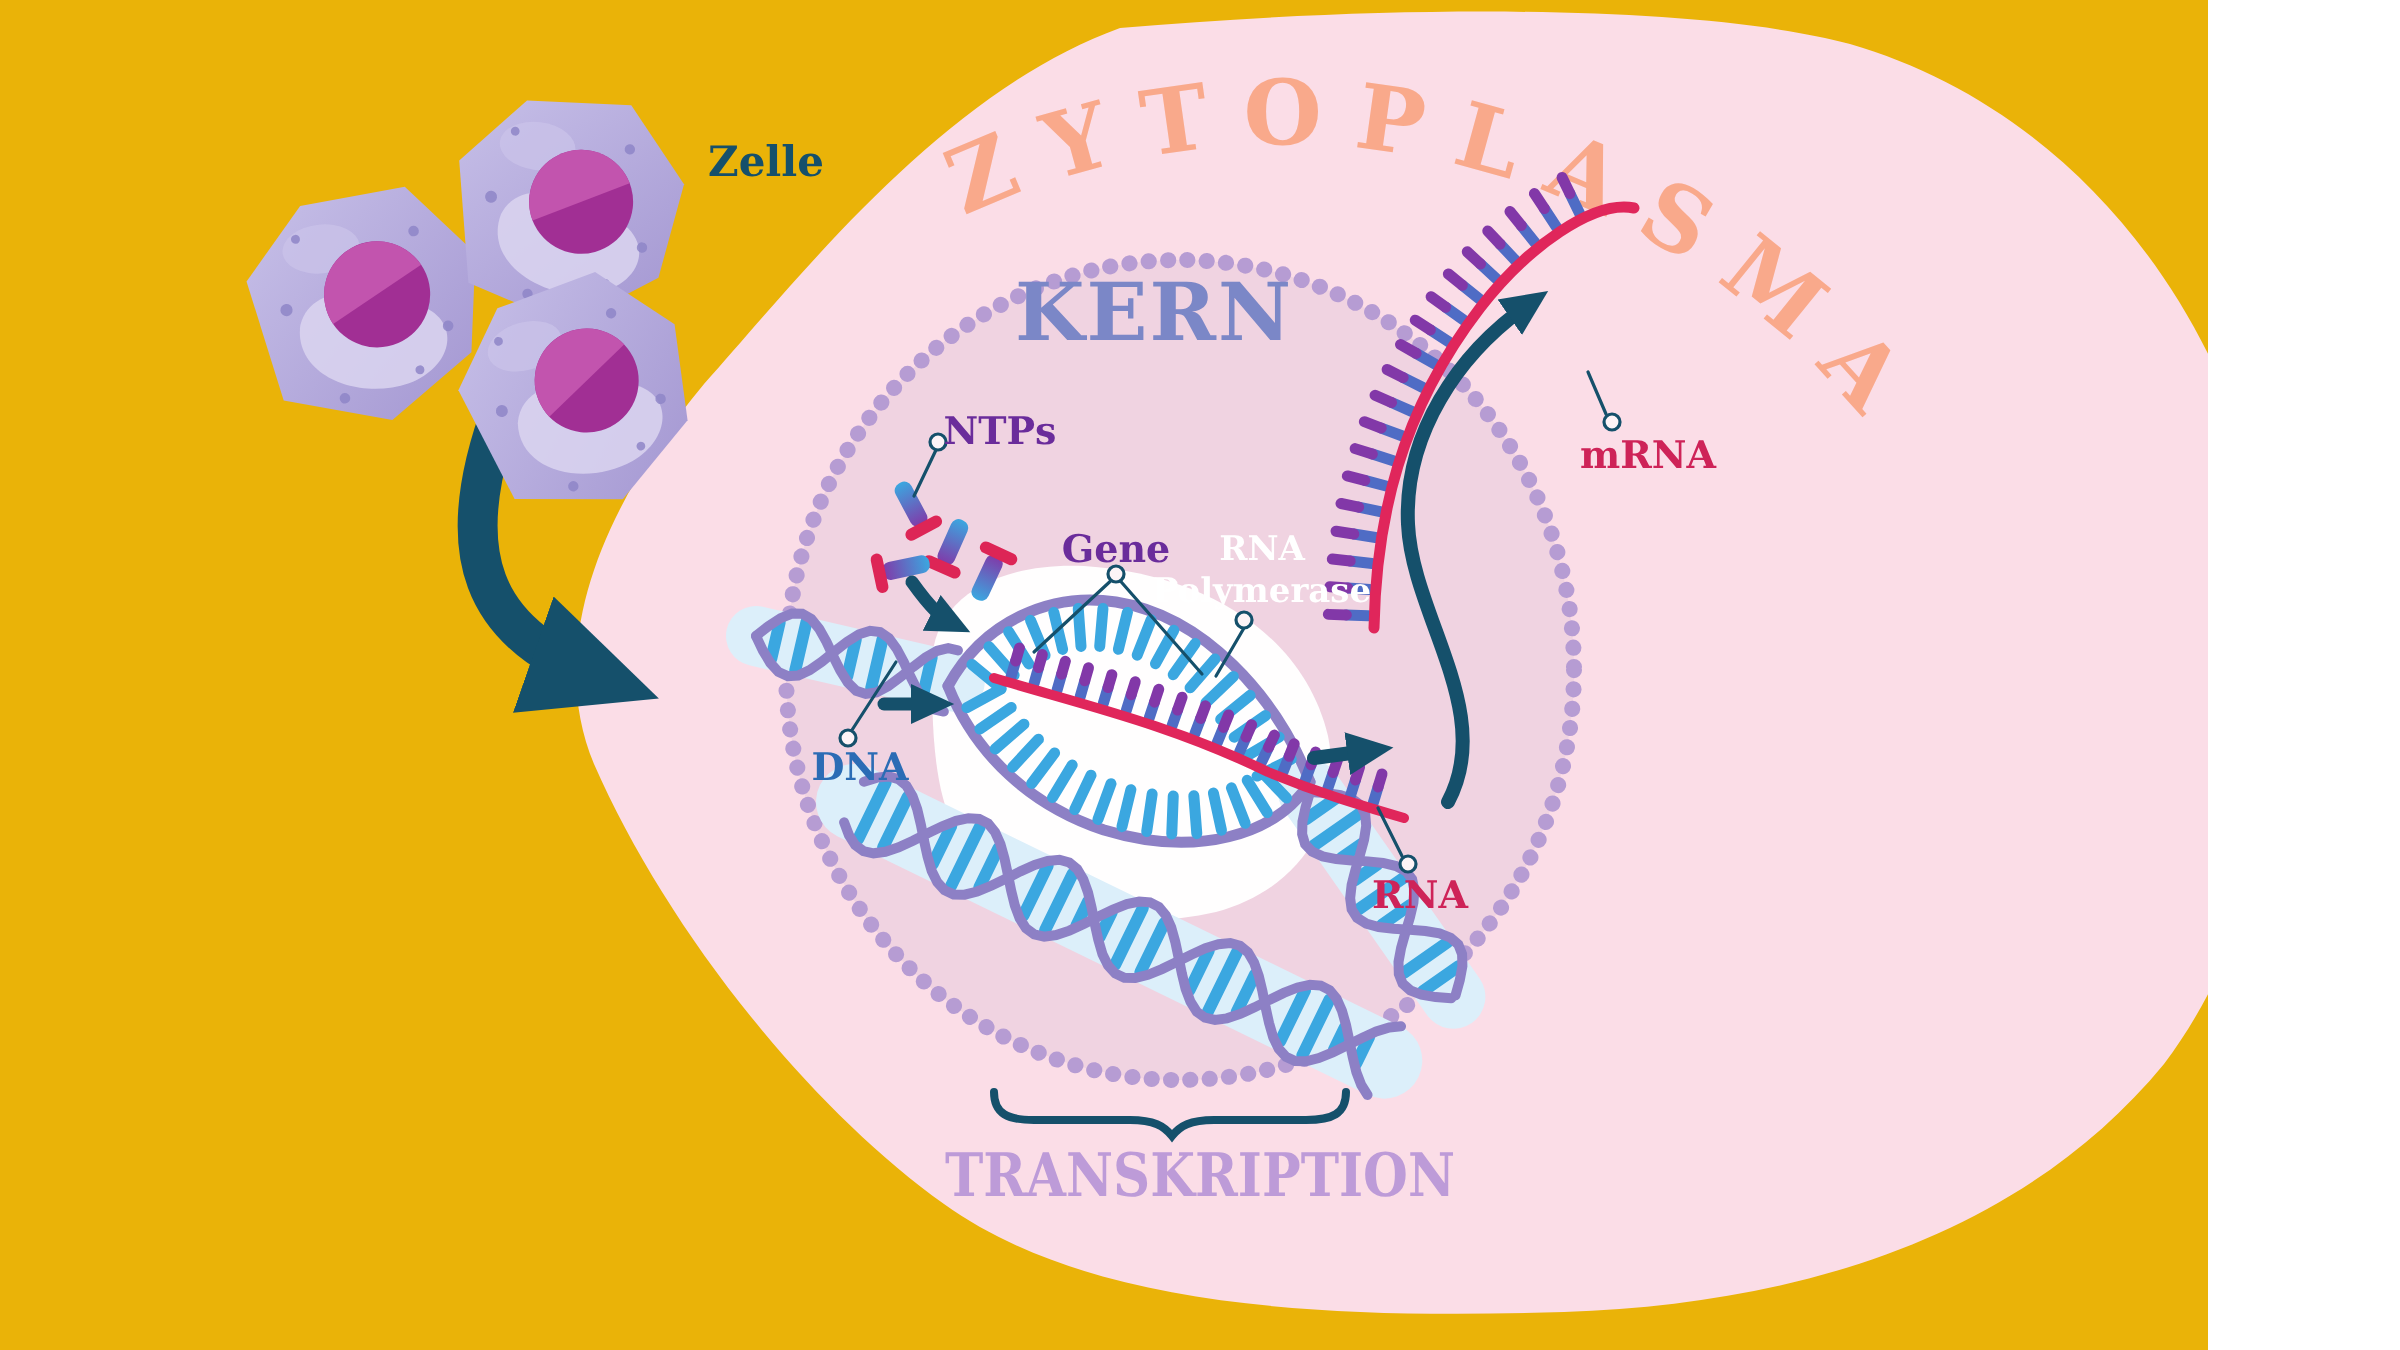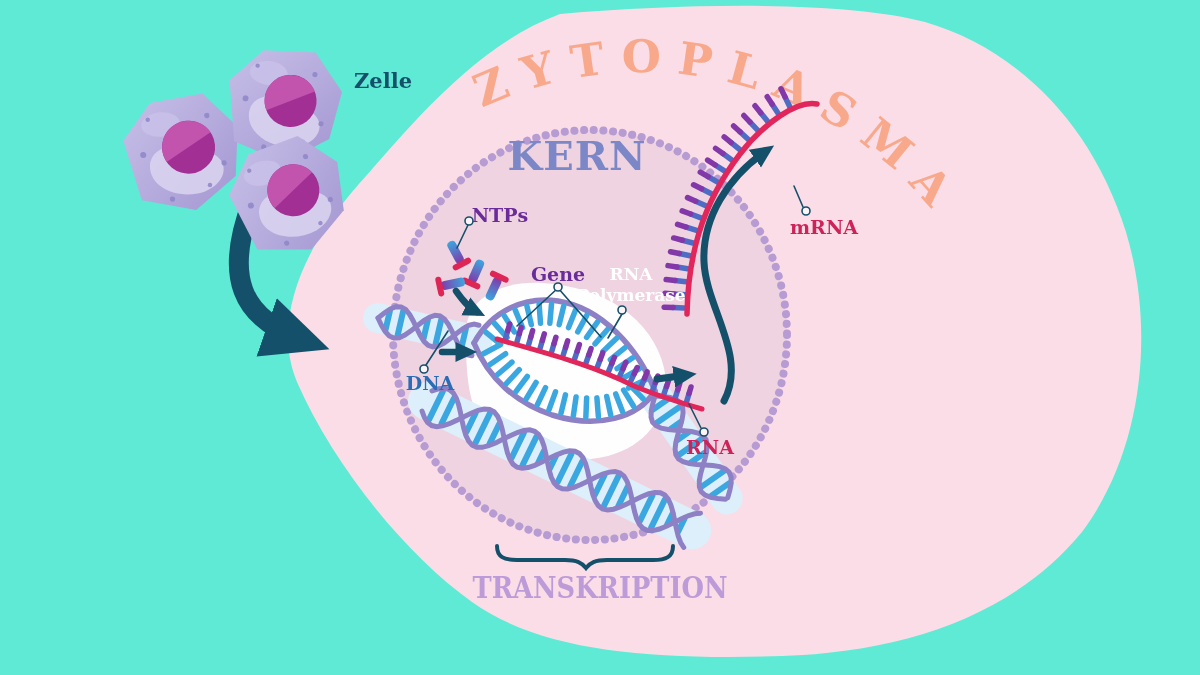--- a/index.html
+++ b/index.html
@@ -1,16 +1,16 @@
 <!DOCTYPE html>
 <html><head>
 <meta charset="utf-8">
 <style>
   html,body{margin:0;padding:0;background:#fff;}
-  .stage{position:relative;width:1200px;height:675px;overflow:hidden;background:#5eead4;}
+  .stage{position:relative;width:1104px;height:675px;overflow:hidden;background:#eab308;}
   svg{display:block;}
   text{font-family:"DejaVu Serif","Liberation Serif",serif;font-weight:bold;}
 </style>
 </head>
 <body>
 
 <div class="stage">
 <svg width="1200" height="675" viewBox="0 0 1200 675">
   <defs>
     <marker id="arrow" viewBox="0 0 10 10" refX="5.5" refY="5" markerWidth="3.5" markerHeight="3.5" orient="auto">

